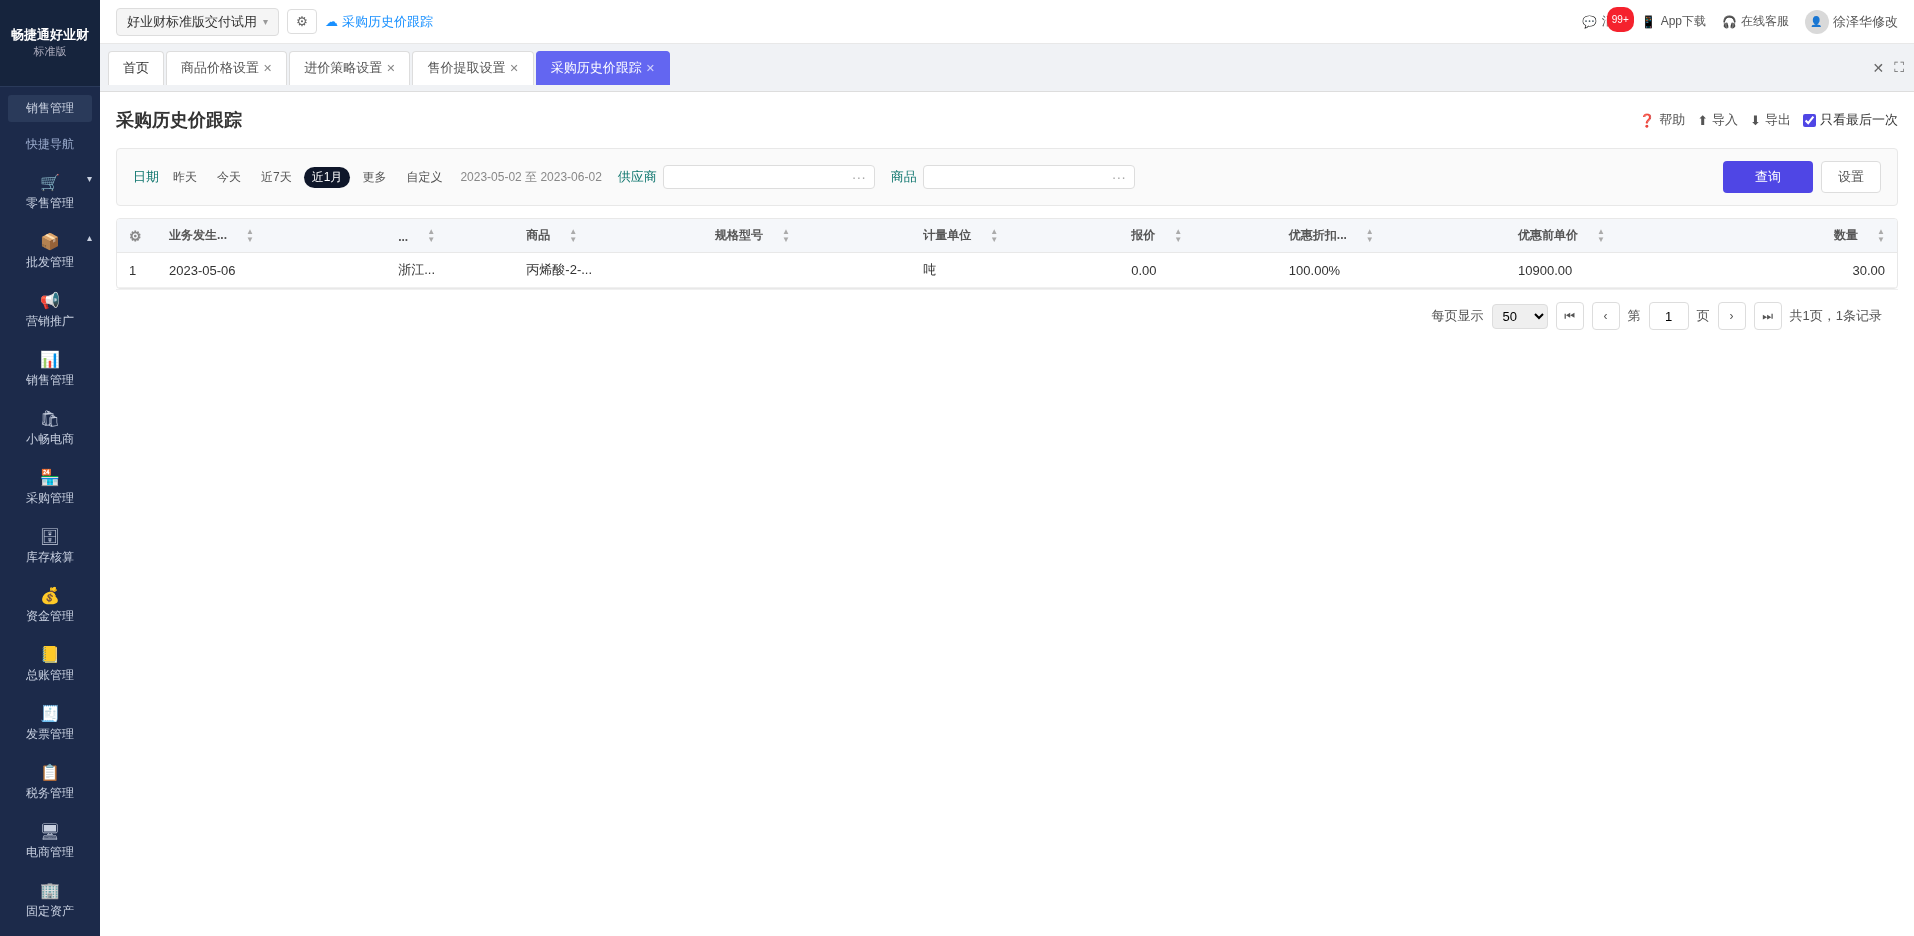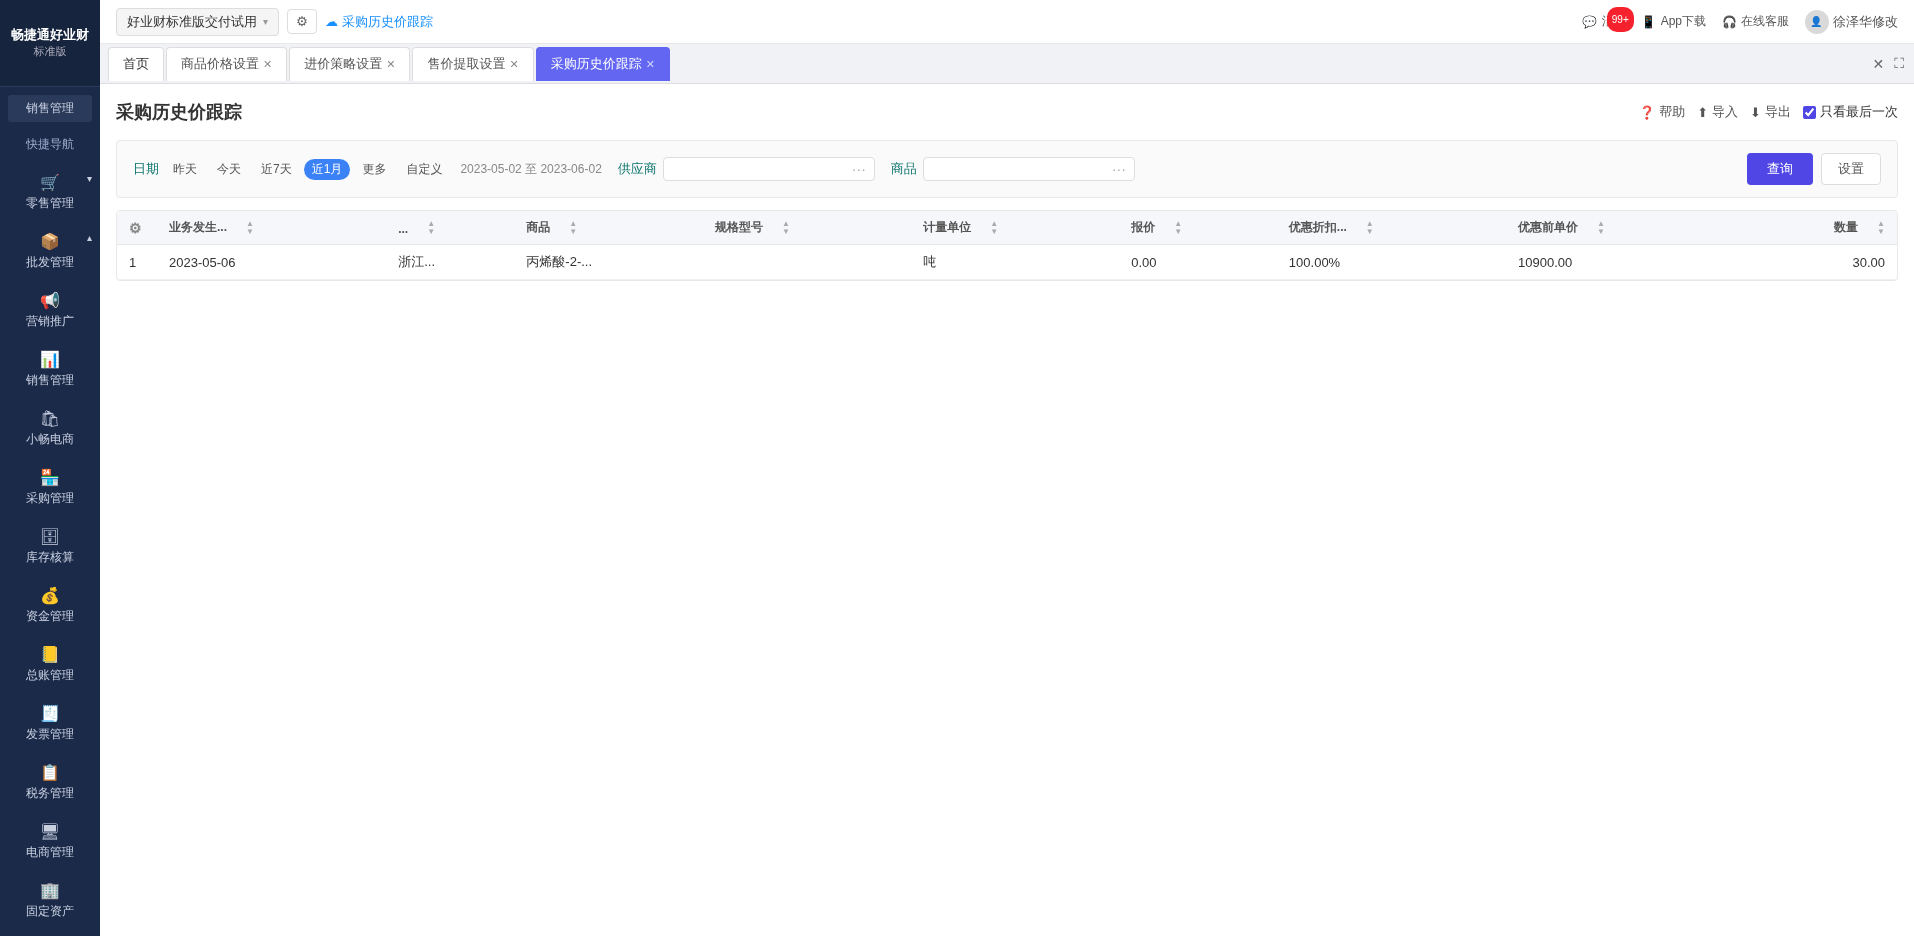--- a/index.html
+++ b/index.html
@@ -29,21 +29,21 @@
     .topbar-selector .chevron { font-size: 10px; color: #999; }
     .topbar-gear { background: none; border: 1px solid #ddd; border-radius: 4px; padding: 4px 8px; cursor: pointer; color: #666; }
     .topbar-demo { display: flex; align-items: center; gap: 4px; color: #1890ff; cursor: pointer; font-size: 13px; }
     .topbar-right { display: flex; align-items: center; gap: 16px; }
     .topbar-icon-btn { display: flex; align-items: center; gap: 4px; cursor: pointer; color: #555; font-size: 12px; position: relative; }
     .badge { background: #f5222d; color: #fff; border-radius: 10px; padding: 7px 5px; font-size: 10px; position: absolute; top: -6px; right: -8px; }
     .user-btn { display: flex; align-items: center; gap: 4px; cursor: pointer; color: #555; font-size: 13px; }
     .user-avatar { width: 24px; height: 24px; border-radius: 50%; background: #d9d9d9; display: flex; align-items: center; justify-content: center; font-size: 10px; color: #666; }
 
     
-    .tabbar { height: 40px; background: #f0f2f5; display: flex; align-items: center; border-bottom: 1px solid #ddd; flex-shrink: 0; padding: 0 8px; gap: 2px; }
+    .tabbar { height: 48px; background: #f0f2f5; display: flex; align-items: center; border-bottom: 1px solid #ddd; flex-shrink: 0; padding: 0 8px; gap: 2px; }
     .tab { display: flex; align-items: center; gap: 4px; padding: 6px 14px; border-radius: 4px 4px 0 0; font-size: 13px; cursor: pointer; background: #fff; border: 1px solid #ddd; border-bottom: none; color: #555; height: 34px; }
     .tab.active { background: #6366f1; color: #fff; border-color: #6366f1; }
     .tab .close-btn { font-size: 11px; cursor: pointer; opacity: 0.7; }
     .tab.home { background: #fff; color: #333; }
     .tab-extra-close { display: flex; align-items: center; gap: 6px; margin-left: auto; }
     .tab-extra-close button { background: none; border: none; cursor: pointer; font-size: 14px; color: #666; padding: 2px; }
 
     
     .content { flex: 1; background: #fff; overflow: auto; padding: 16px; }
     .page-header { display: flex; align-items: center; justify-content: space-between; margin-bottom: 16px; }
@@ -53,27 +53,27 @@
     .checkbox-label { display: flex; align-items: center; gap: 4px; font-size: 13px; }
     .checkbox-blue { accent-color: #4f46e5; }
 
     
     .filter-area { background: #fafafa; border: 1px solid #e8e8e8; border-radius: 4px; padding: 12px 16px; margin-bottom: 12px; }
     .filter-row { display: flex; align-items: center; gap: 16px; flex-wrap: wrap; }
     .filter-group { display: flex; align-items: center; gap: 6px; }
     .filter-label { font-size: 13px; color: #0f766e; white-space: nowrap; }
     .date-options { display: flex; gap: 4px; align-items: center; }
     .date-option { padding: 2px 8px; border-radius: 12px; font-size: 12px; cursor: pointer; color: #555; }
-    .date-option.active { background: #3b82f6; color: #fff; }
+    .date-option.active { background: #0f172a; color: #fff; }
     .date-range { font-size: 12px; color: #888; margin-left: 4px; }
     .filter-input-group { display: flex; align-items: center; border: 1px solid #ddd; border-radius: 4px; padding: 3px 8px; background: #fff; min-width: 160px; }
     .filter-input { border: none; outline: none; font-size: 13px; width: 100%; color: #333; }
     .filter-dots { color: #aaa; font-size: 14px; cursor: pointer; margin-left: 4px; }
     .filter-actions { display: flex; gap: 8px; margin-left: auto; }
-    .btn-primary { background: #4f46e5; color: #fff; border: none; border-radius: 4px; padding: 6px 20px; font-size: 13px; cursor: pointer; }
+    .btn-primary { background: #4f46e5; color: #fff; border: none; border-radius: 4px; padding: 6px 32px; font-size: 13px; cursor: pointer; }
     .btn-default { background: #fff; color: #555; border: 1px solid #ddd; border-radius: 4px; padding: 6px 16px; font-size: 13px; cursor: pointer; }
 
     
     .table-wrapper { border: 1px solid #e8e8e8; border-radius: 4px; overflow: auto; }
     table { width: 100%; border-collapse: collapse; }
     thead tr { background: #f5f7fa; }
     th { padding: 8px 12px; text-align: left; font-size: 12px; color: #555; font-weight: 600; border-bottom: 1px solid #e8e8e8; white-space: nowrap; }
     td { padding: 8px 12px; font-size: 13px; color: #333; border-bottom: 1px solid #f0f0f0; white-space: nowrap; }
     .col-sort { display: flex; align-items: flex-end; gap: 19px; }
     .sort-arrows { display: flex; flex-direction: column; font-size: 8px; color: #aaa; line-height: 1; }
@@ -387,14 +387,30 @@
             <td>吨</td>
             <td>0.00</td>
             <td>100.00%</td>
             <td>10900.00</td>
             <td style="text-align:right;">30.00</td>
           </tr>
         </tbody>
       </table>
     </div>
 
+    <div class="pagination">
+      <span class="pagination-label">每页显示</span>
+      <select class="pagination-select">
+        <option value="20">20</option>
+        <option value="50" selected="">50</option>
+        <option value="100">100</option>
+      </select>
+      <button class="pagination-btn">⏮</button>
+      <button class="pagination-btn">‹</button>
+      <span class="page-word">第</span>
+      <input class="pagination-input" type="text" value="1" style="">
+      <span class="page-word">页</span>
+      <button class="pagination-btn">›</button>
+      <button class="pagination-btn">⏭</button>
+      <span class="pagination-info">共1页，1条记录</span>
+    </div>
   </div>
 </div>
 
 </body></html>

